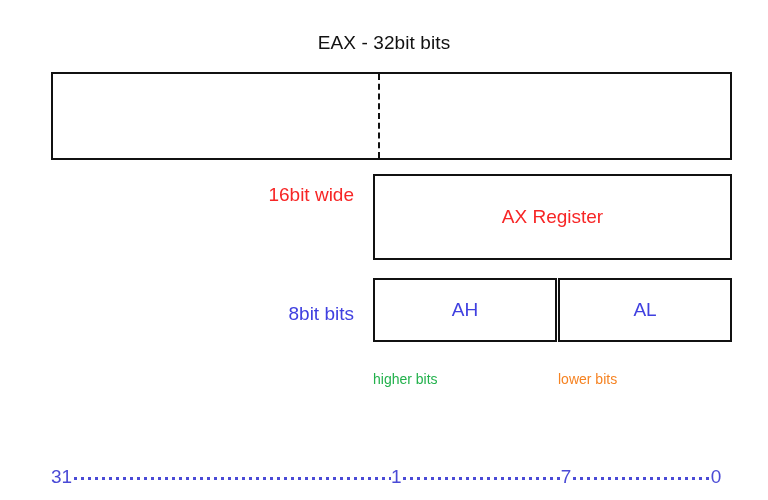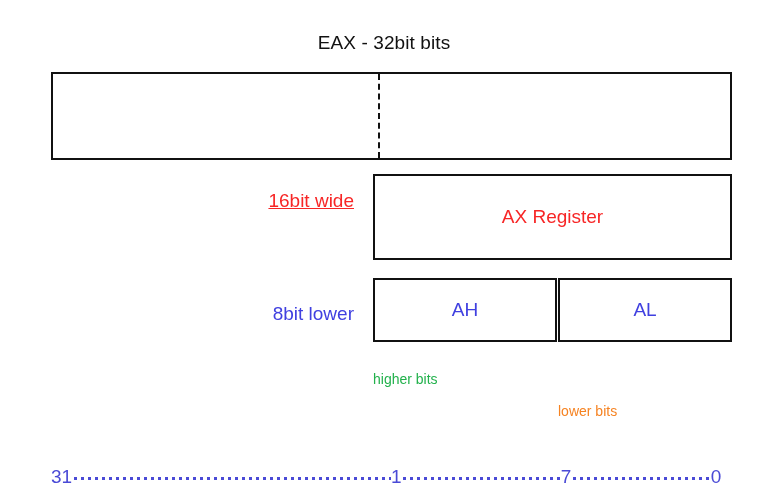--- a/index.html
+++ b/index.html
@@ -90,24 +90,23 @@
 
   
   .side-label {
     position: absolute;
     font-size: 19px;
     text-align: right;
     white-space: nowrap;
   }
   #label-16bit {
     left: 130px;
-    top: 190px;
+    top: 184px;
     width: 224px;
     color: #f72626;
-    text-decoration: underline;
   }
   #label-8bit {
     left: 130px;
     top: 303px;
     width: 224px;
     color: #4040e0;
   }
 
   
   .bits-caption {
@@ -120,21 +119,20 @@
     left: 373px;
     top: 371px;
     width: 184px;
     color: #22b14c;
   }
   #caption-lower {
     left: 558px;
     top: 371px;
     width: 174px;
     color: #f68322;
-    margin-top: 32px;
   }
 
   
   #bit-ruler {
     position: absolute;
     left: 51px;
     top: 444px;
     width: 681px;
     height: 28px;
     display: flex;
@@ -178,21 +176,21 @@
   <div class="reg-box" id="eax-box">
     <div id="eax-divider"></div>
   </div>
 
   <div class="side-label" id="label-16bit">16bit wide</div>
 
   <div class="reg-box" id="ax-box">
     <div class="reg-label">AX Register</div>
   </div>
 
-  <div class="side-label" id="label-8bit">8bit lower</div>
+  <div class="side-label" id="label-8bit">8bit bits</div>
 
   <div class="reg-box" id="ah-box">
     <div class="reg-label">AH</div>
   </div>
 
   <div class="reg-box" id="al-box">
     <div class="reg-label">AL</div>
   </div>
 
   <div class="bits-caption" id="caption-higher">higher bits</div>

